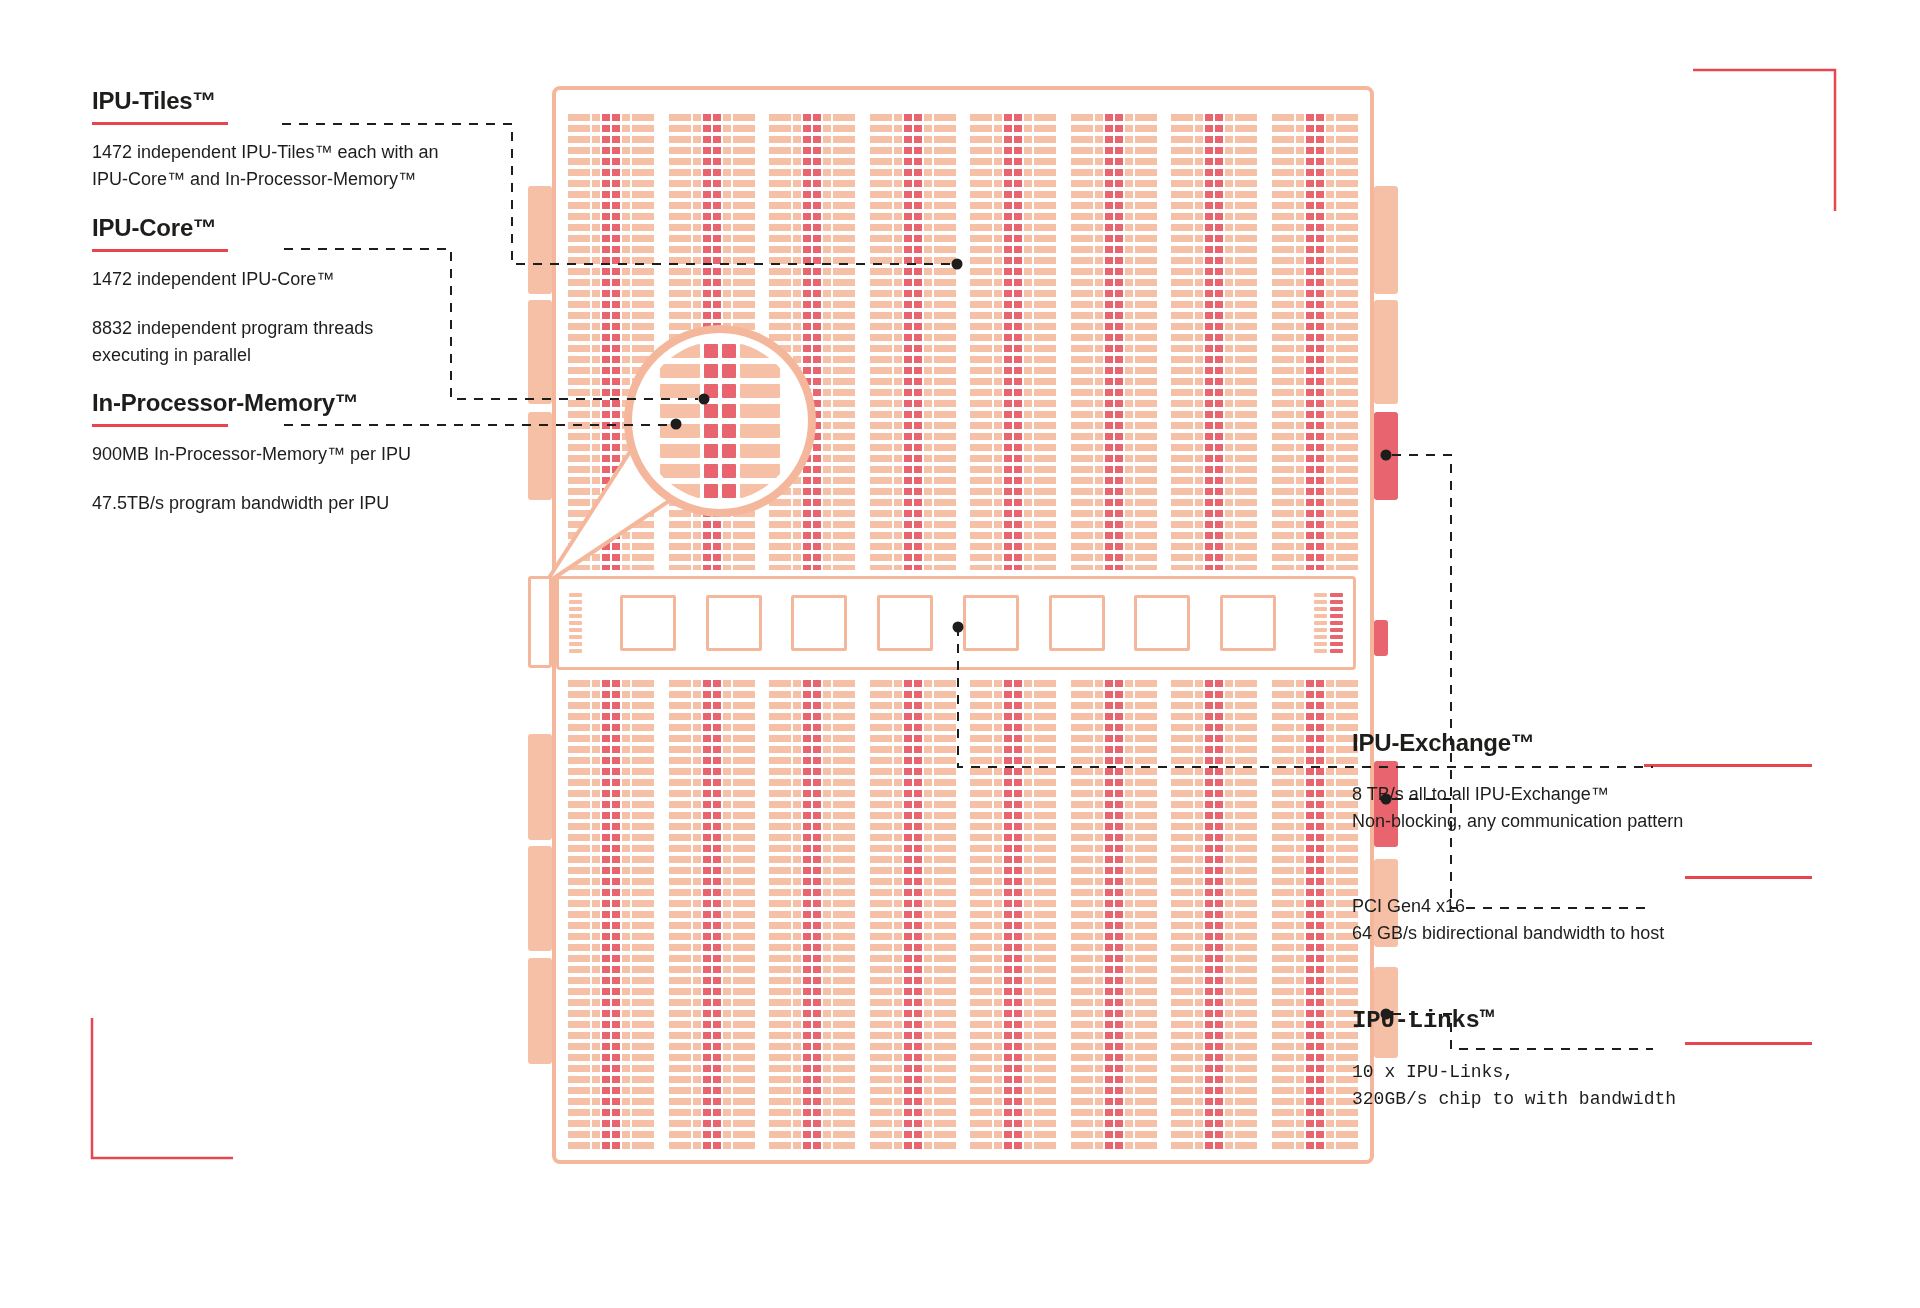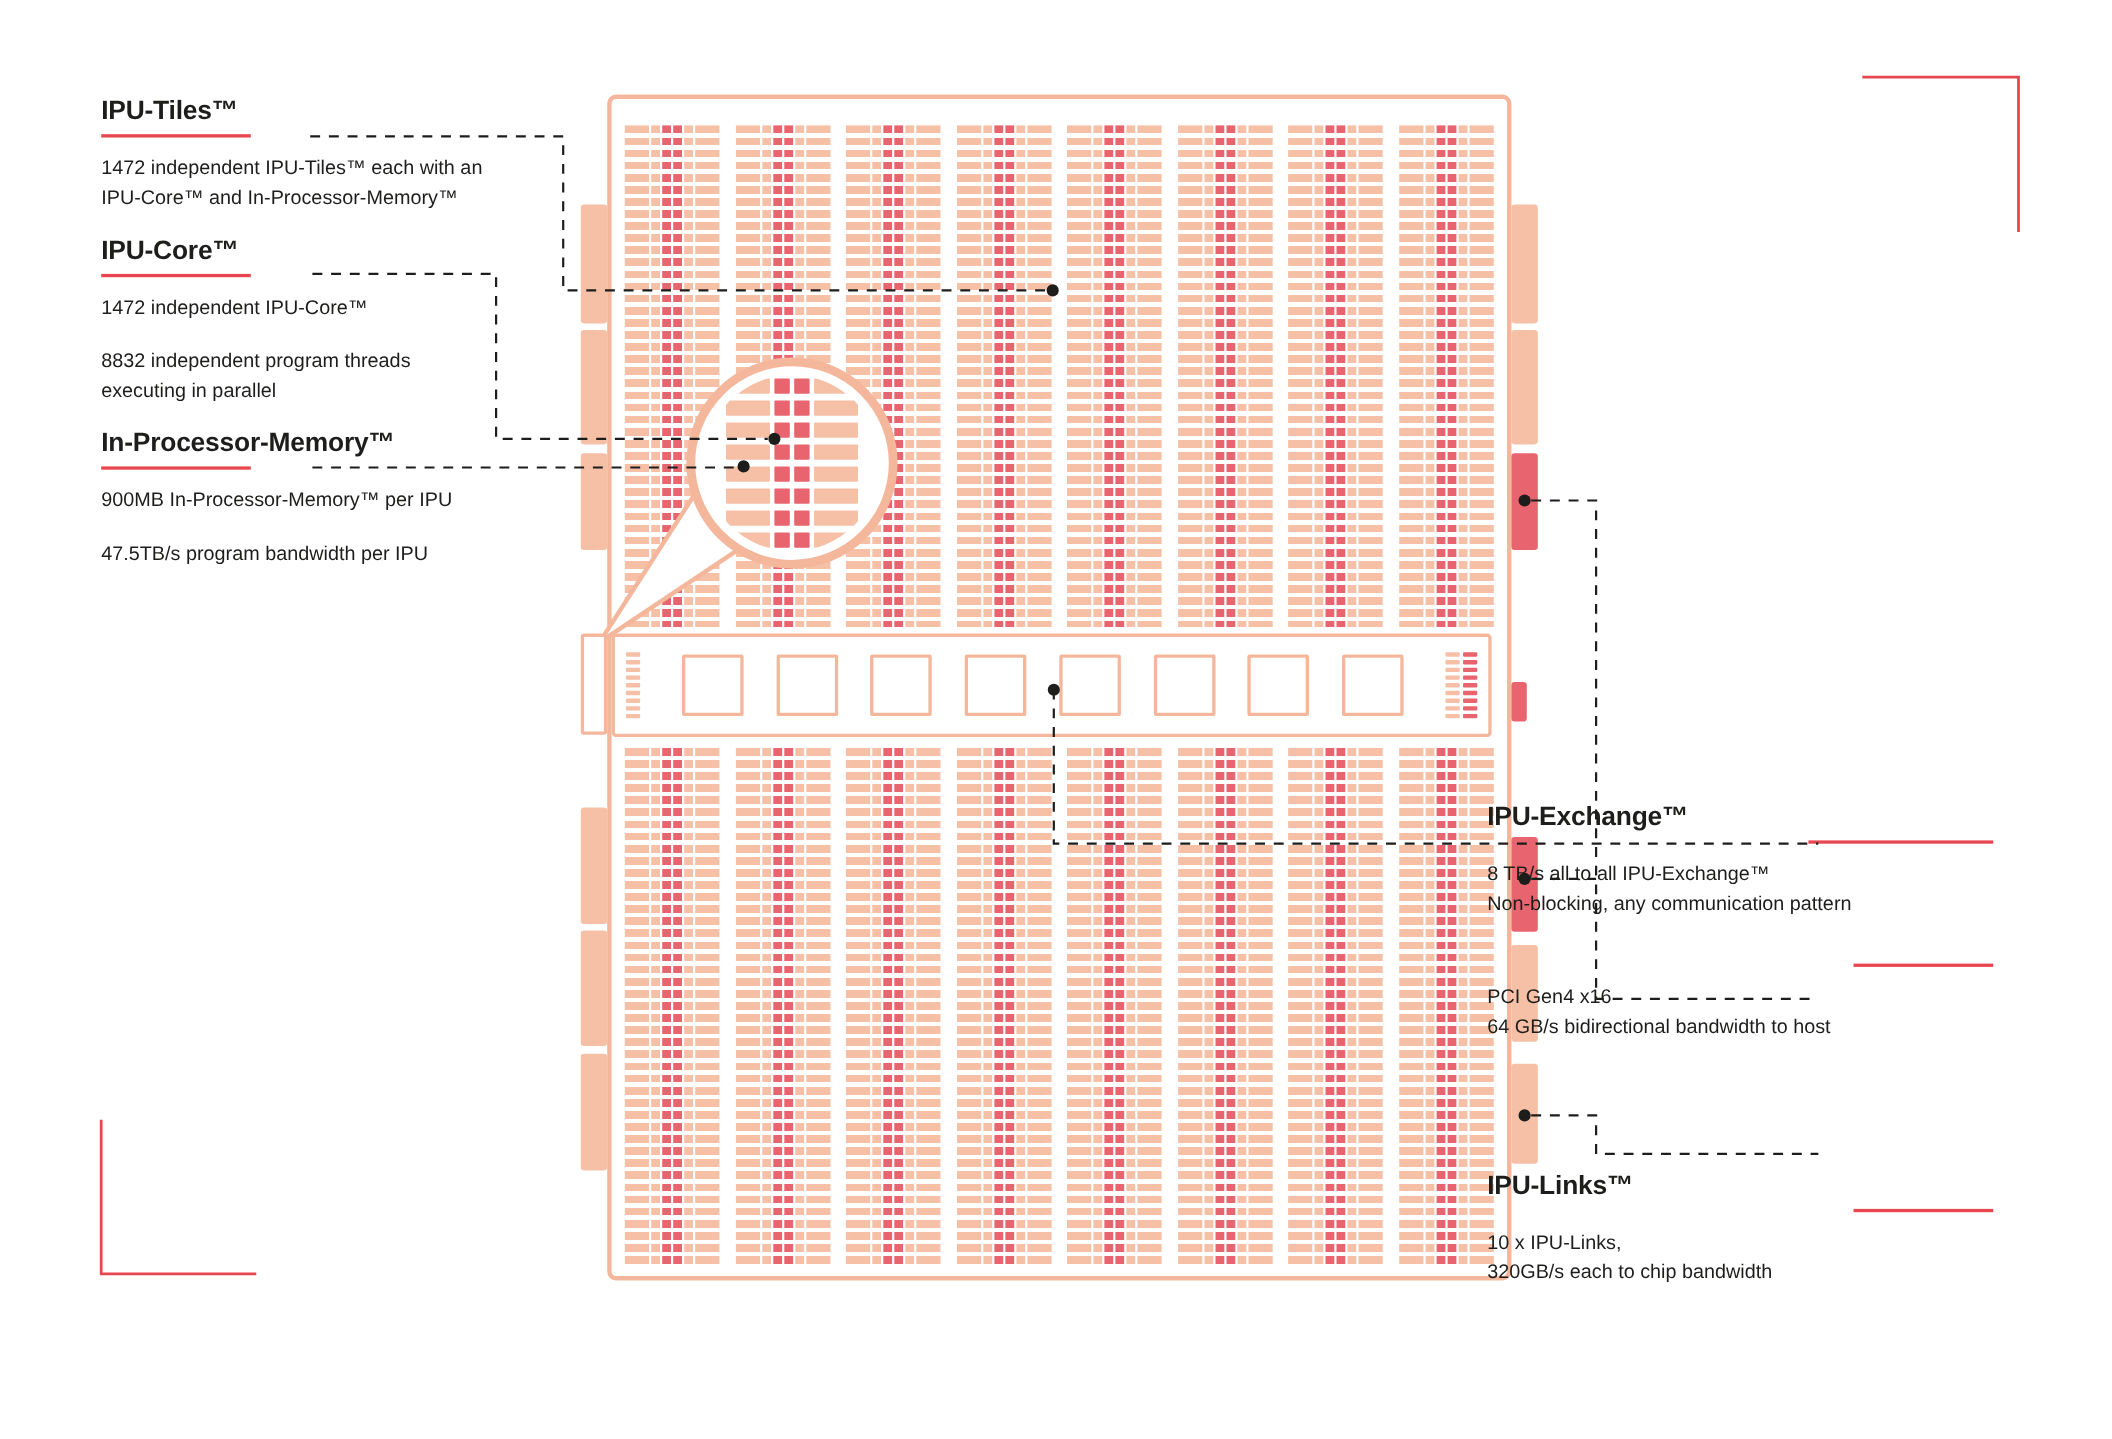--- a/index.html
+++ b/index.html
@@ -58,21 +58,21 @@
   .ann.right{text-align:left;}
   .ann.right .rule{margin-left:auto;}
   .ann p{margin:2px 0 0;font-size:18px;line-height:25px;color:var(--ink);}
   .ann p.first{margin-top:15px;}
   .ann p.para-gap{margin-top:24px;}
   .b1{left:92px;top:88px;}
   .b2{left:92px;top:215px;}
   .b3{left:92px;top:390px;}
   .r1{right:92px;top:730px;}
   .r2{right:92px;top:868px;}
-  .r3{right:92px;top:1065px;}
+  .r3{right:92px;top:1008px;font-family:Liberation Mono, monospace;}
   .r1 .rule{width:168px;}
   .r2 .rule,.r3 .rule{width:127px;}
 
   .dash{fill:none;stroke:var(--ink);stroke-width:2;stroke-dasharray:9 8;}
   .dot{fill:var(--ink);stroke:none;}
   .bracket{fill:none;stroke:var(--accent);stroke-width:2.5;}
   .beam{fill:#fff;stroke:var(--outline);stroke-width:4;}
 </style>
 </head>
 <body>
@@ -350,21 +350,21 @@
   <div class="ann right r2">
     <div class="rule"></div>
     <p class="first">PCI Gen4 x16</p>
     <p>64 GB/s bidirectional bandwidth to host</p>
   </div>
 
   <div class="ann right r3">
     <h2>IPU-Links™</h2>
     <div class="rule"></div>
     <p class="first">10 x IPU-Links,</p>
-    <p>320GB/s each to chip bandwidth</p>
+    <p>320GB/s chip to with bandwidth</p>
   </div>
 
   <svg class="overlay">
     <path class="dash" d="M282 124 H512 V264 H951"></path>
     <path class="dash" d="M284 249 H451 V399 H698"></path>
     <path class="dash" d="M284 425 H670"></path>
     <path class="dash" d="M958 627 V767 H1653"></path>
     <path class="dash" d="M1392 455 H1451 V908 H1653"></path>
     <path class="dash" d="M1392 799 H1451"></path>
     <path class="dash" d="M1392 1014 H1451 V1049 H1653"></path>

